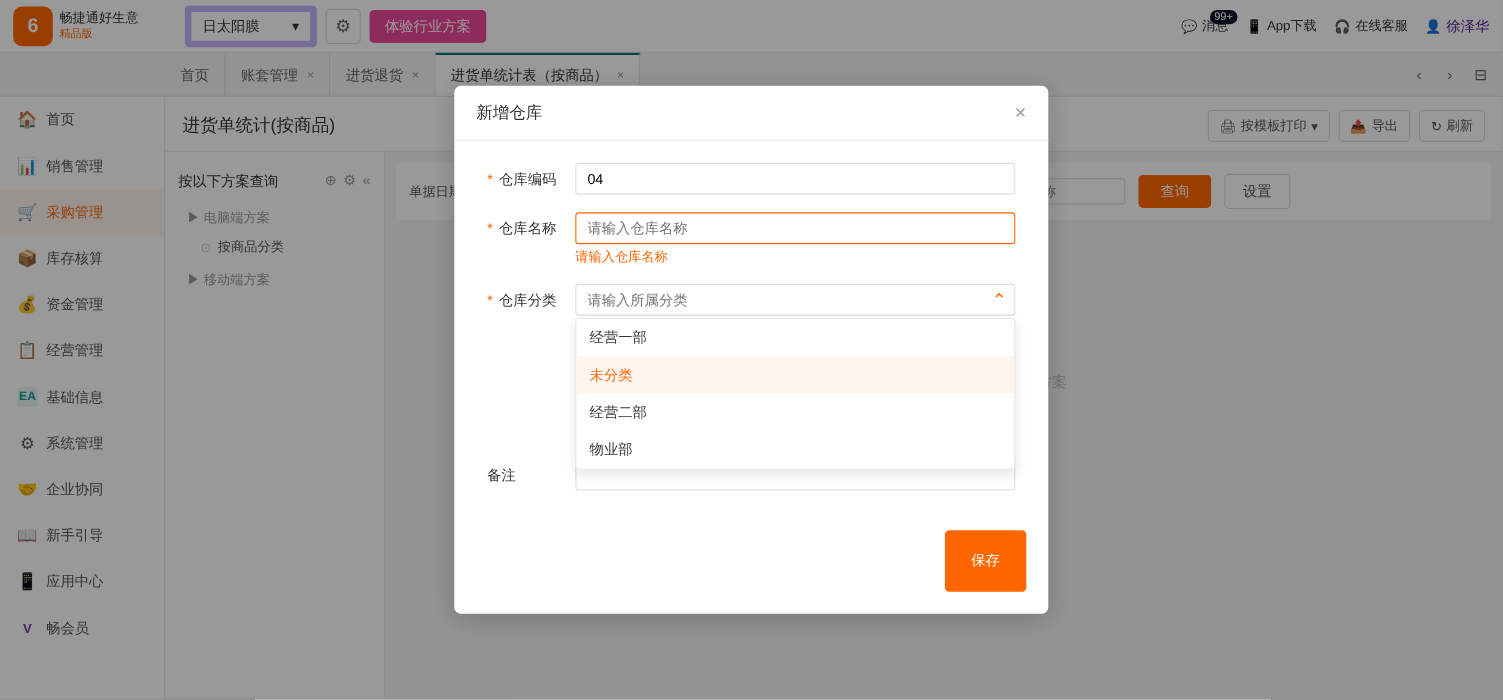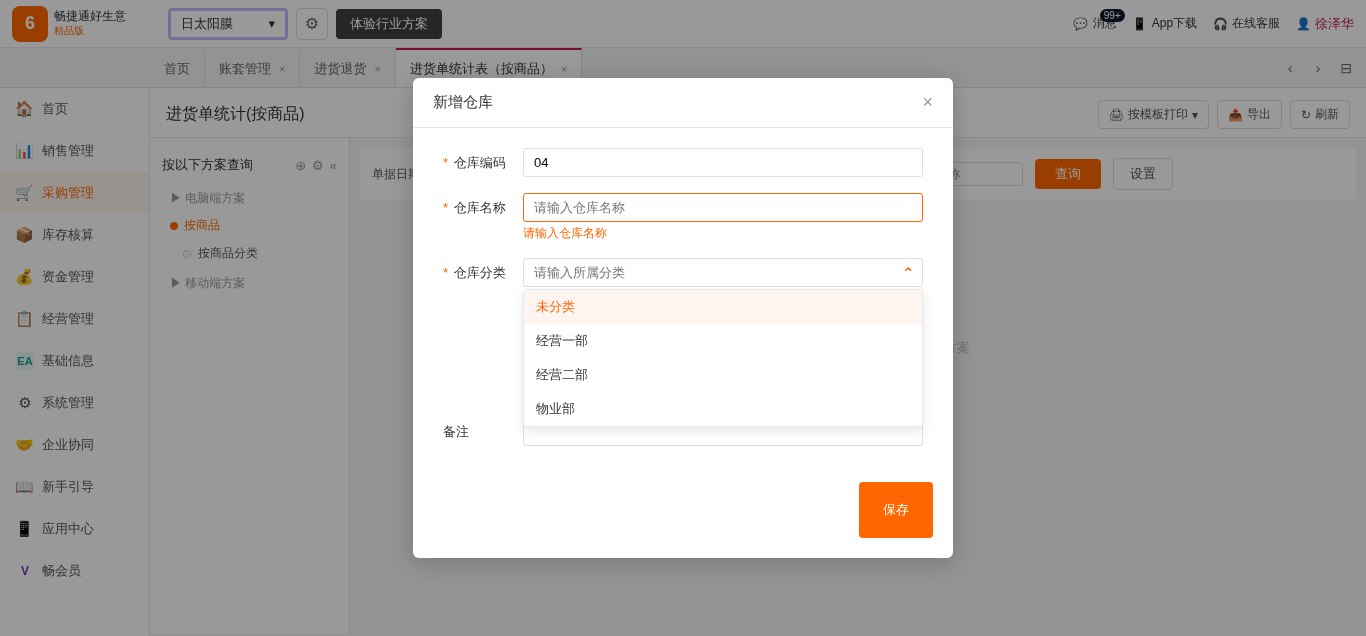--- a/index.html
+++ b/index.html
@@ -25,33 +25,33 @@
       width: 36px; height: 36px;
       background: #f60;
       border-radius: 8px;
       display: flex; align-items: center; justify-content: center;
       color: #fff; font-weight: bold; font-size: 18px;
     }
     .logo-text { font-size: 12px; color: #333; line-height: 1.3; }
     .logo-sub { font-size: 10px; color: #f60; }
     .store-selector {
       display: flex; align-items: center; gap: 4px;
-      border: 3px solid #c4b5fd; border-radius: 4px;
+      border: 6px solid #c4b5fd; border-radius: 4px;
       padding: 4px 10px;
       cursor: pointer; color: #333; font-size: 13px;
       min-width: 120px;
     }
     .gear-btn {
       width: 32px; height: 32px;
       border: 1px solid #ddd; border-radius: 4px;
       display: flex; align-items: center; justify-content: center;
       cursor: pointer; color: #666; font-size: 16px;
     }
     .trial-btn {
-      background: #404040;
+      background: #ec4899;
       color: #fff;
       border: none;
       border-radius: 4px;
       padding: 6px 14px;
       cursor: pointer;
       font-size: 13px;
     }
     .top-right {
       margin-left: auto;
       display: flex; align-items: center; gap: 16px;
@@ -62,21 +62,21 @@
     }
     .badge {
       background: #0f172a;
       color: #fff;
       font-size: 10px;
       border-radius: 8px;
       padding: 1px 4px;
       position: absolute;
       top: -6px; right: -8px;
     }
-    .user-name { font-size: 13px; color: #be185d; }
+    .user-name { font-size: 13px; color: #4c1d95; }
 
     
     .tab-bar {
       height: 40px;
       background: #f5f5f5;
       border-bottom: 1px solid #e0e0e0;
       display: flex;
       align-items: stretch;
       padding-left: 150px;
     }
@@ -86,21 +86,21 @@
       cursor: pointer;
       font-size: 13px;
       color: #666;
       border-right: 1px solid #e0e0e0;
       border-top: 2px solid transparent;
       white-space: nowrap;
     }
     .tab.active {
       background: #fff;
       color: #333;
-      border-top: 2px solid #be185d;
+      border-top: 2px solid #0f766e;
     }
     .tab .close-tab { color: #999; font-size: 11px; margin-left: 2px; }
     .tab-actions { margin-left: auto; display: flex; align-items: center; gap: 4px; padding: 0 8px; }
     .tab-action-btn { width: 24px; height: 24px; display: flex; align-items: center; justify-content: center; cursor: pointer; color: #666; font-size: 14px; }
 
     
     .layout {
       display: flex;
       height: calc(636px - 88px);
     }
@@ -176,21 +176,21 @@
     }
 
     
     .filter-panel {
       width: 200px;
       background: #fff;
       border-right: 1px solid #e8e8e8;
       padding: 10px 0;
     }
     .filter-header {
-      display: flex; align-items: center;
+      display: flex; align-items: flex-start;
       padding: 8px 12px;
       font-size: 13px;
       color: #333;
       justify-content: space-between;
     }
     .filter-header-actions { display: flex; gap: 6px; }
     .filter-section { padding: 0 12px; }
     .filter-plan-item {
       display: flex; align-items: center; gap: 6px;
       padding: 6px 8px;
@@ -513,24 +513,20 @@
         <div class="filter-header">
           <span>按以下方案查询</span>
           <div class="filter-header-actions">
             <span style="cursor:pointer;color:#999;">⊕</span>
             <span style="cursor:pointer;color:#999;">⚙</span>
             <span style="cursor:pointer;color:#999;">«</span>
           </div>
         </div>
         <div class="filter-section">
           <div class="section-label">▶ 电脑端方案</div>
-          <div class="filter-plan-item active">
-            <span class="dot"></span>
-            <span>按商品</span>
-          </div>
           <div class="filter-sub-item">
             <span style="color:#ccc;">⊙</span>
             <span>按商品分类</span>
           </div>
         </div>
         <div class="filter-section">
           <div class="section-label">▶ 移动端方案</div>
         </div>
       </div>
 
@@ -595,22 +591,22 @@
       <div class="form-row" style="margin-bottom:0;">
         <div class="form-label">
           <span class="required">*</span>
           <span>仓库分类</span>
         </div>
         <div class="form-field form-select-wrap">
           <input class="form-select-input" type="text" placeholder="请输入所属分类" style="">
           <span class="form-select-arrow">⌃</span>
           
           <div class="dropdown-list">
+            <div class="dropdown-item">经营一部</div>
             <div class="dropdown-item selected">未分类</div>
-            <div class="dropdown-item">经营一部</div>
             <div class="dropdown-item">经营二部</div>
             <div class="dropdown-item">物业部</div>
           </div>
         </div>
       </div>
 
       <div class="form-row" style="margin-top:130px;">
         <div class="form-label">
           <span>备注</span>
         </div>

